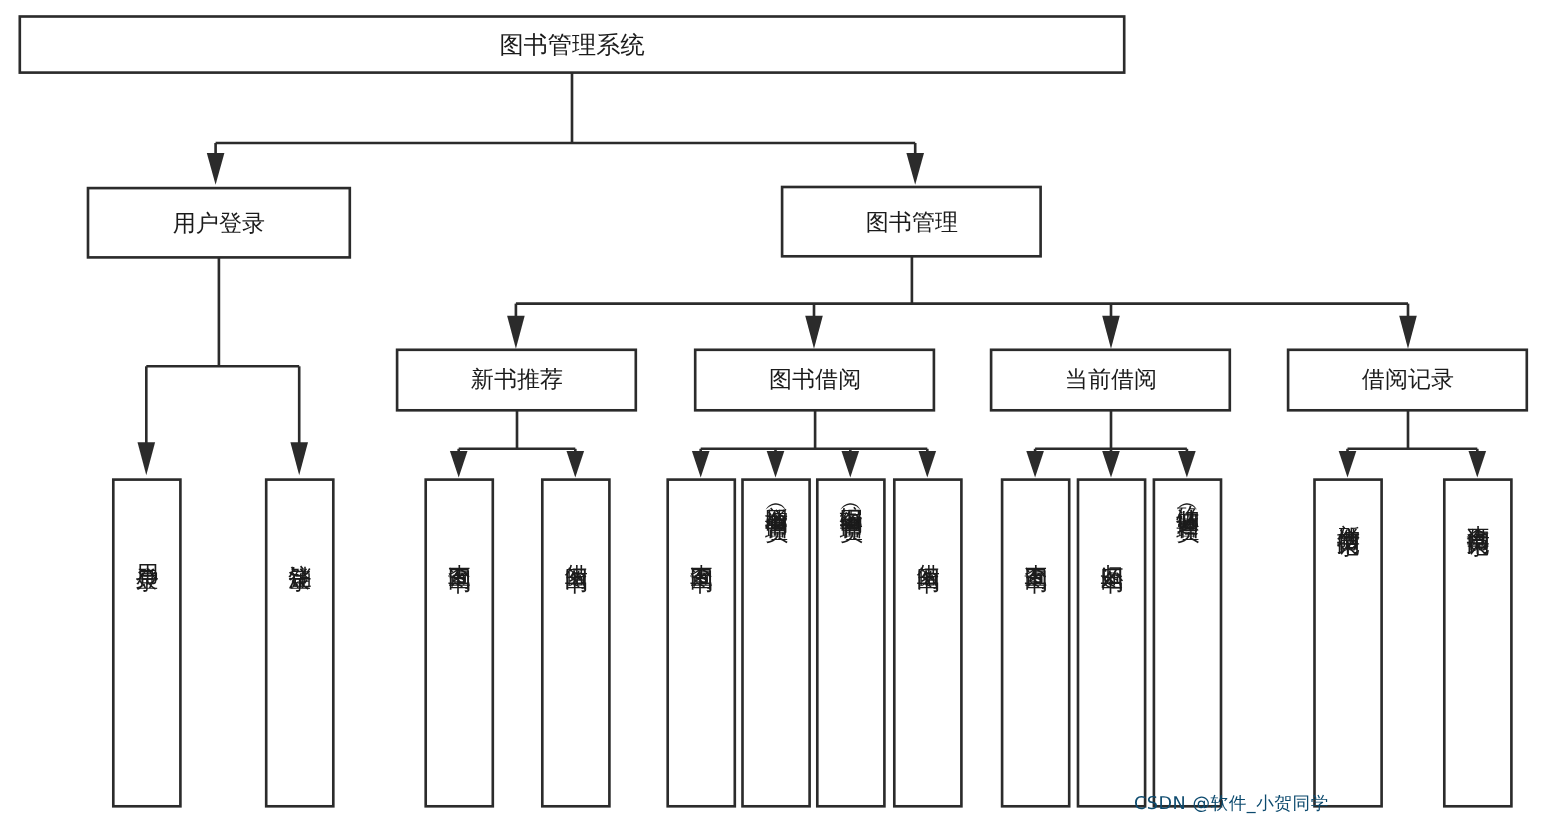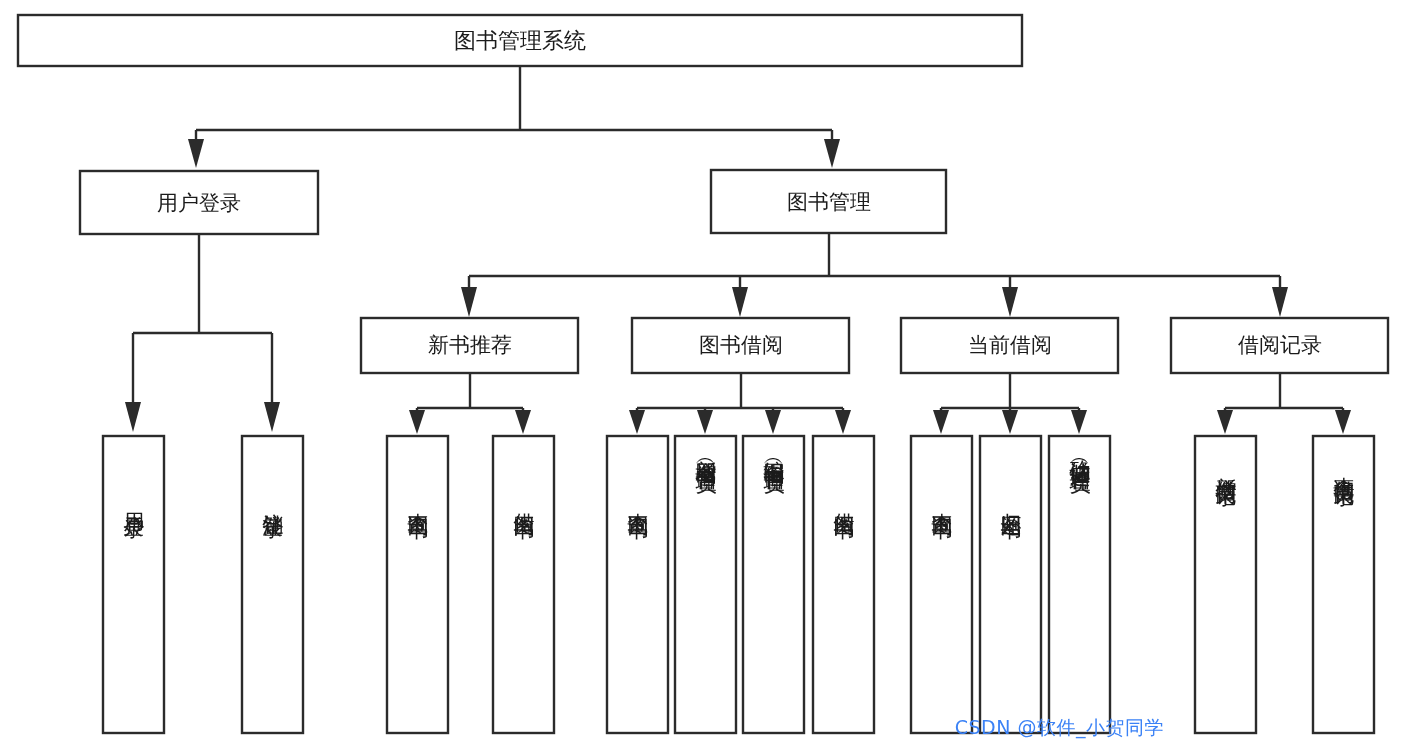--- a/index.html
+++ b/index.html
@@ -11,20 +11,21 @@
     width: 1405px;
     height: 747px;
     font-family: "DejaVu Sans", "Liberation Sans", sans-serif;
     overflow: hidden;
   }
   #diagram-root {
     position: relative;
     width: 1172px;
     height: 747px;
     background: #ffffff;
+    padding-left: 44px;
   }
   svg#tree-svg {
     position: absolute;
     top: 0;
     left: 0;
     width: 1405px;
     height: 747px;
     display: block;
   }
   .node-box {
@@ -68,22 +69,22 @@
     letter-spacing: 2px;
     color: #1b1b1b;
     white-space: nowrap;
     text-align: left;
   }
   .watermark {
     position: absolute;
     right: 8px;
     bottom: 6px;
     font-family: "DejaVu Sans", "Liberation Sans", sans-serif;
-    font-size: 19px;
-    color: #3b82f6;
+    font-size: 16px;
+    color: #0c4a6e;
     letter-spacing: 0.5px;
     white-space: nowrap;
   }
 </style>
 </head>
 <body>
 
 <div id="diagram-root">
 
   <svg id="tree-svg" viewBox="0 0 1405 747" xmlns="http://www.w3.org/2000/svg">

